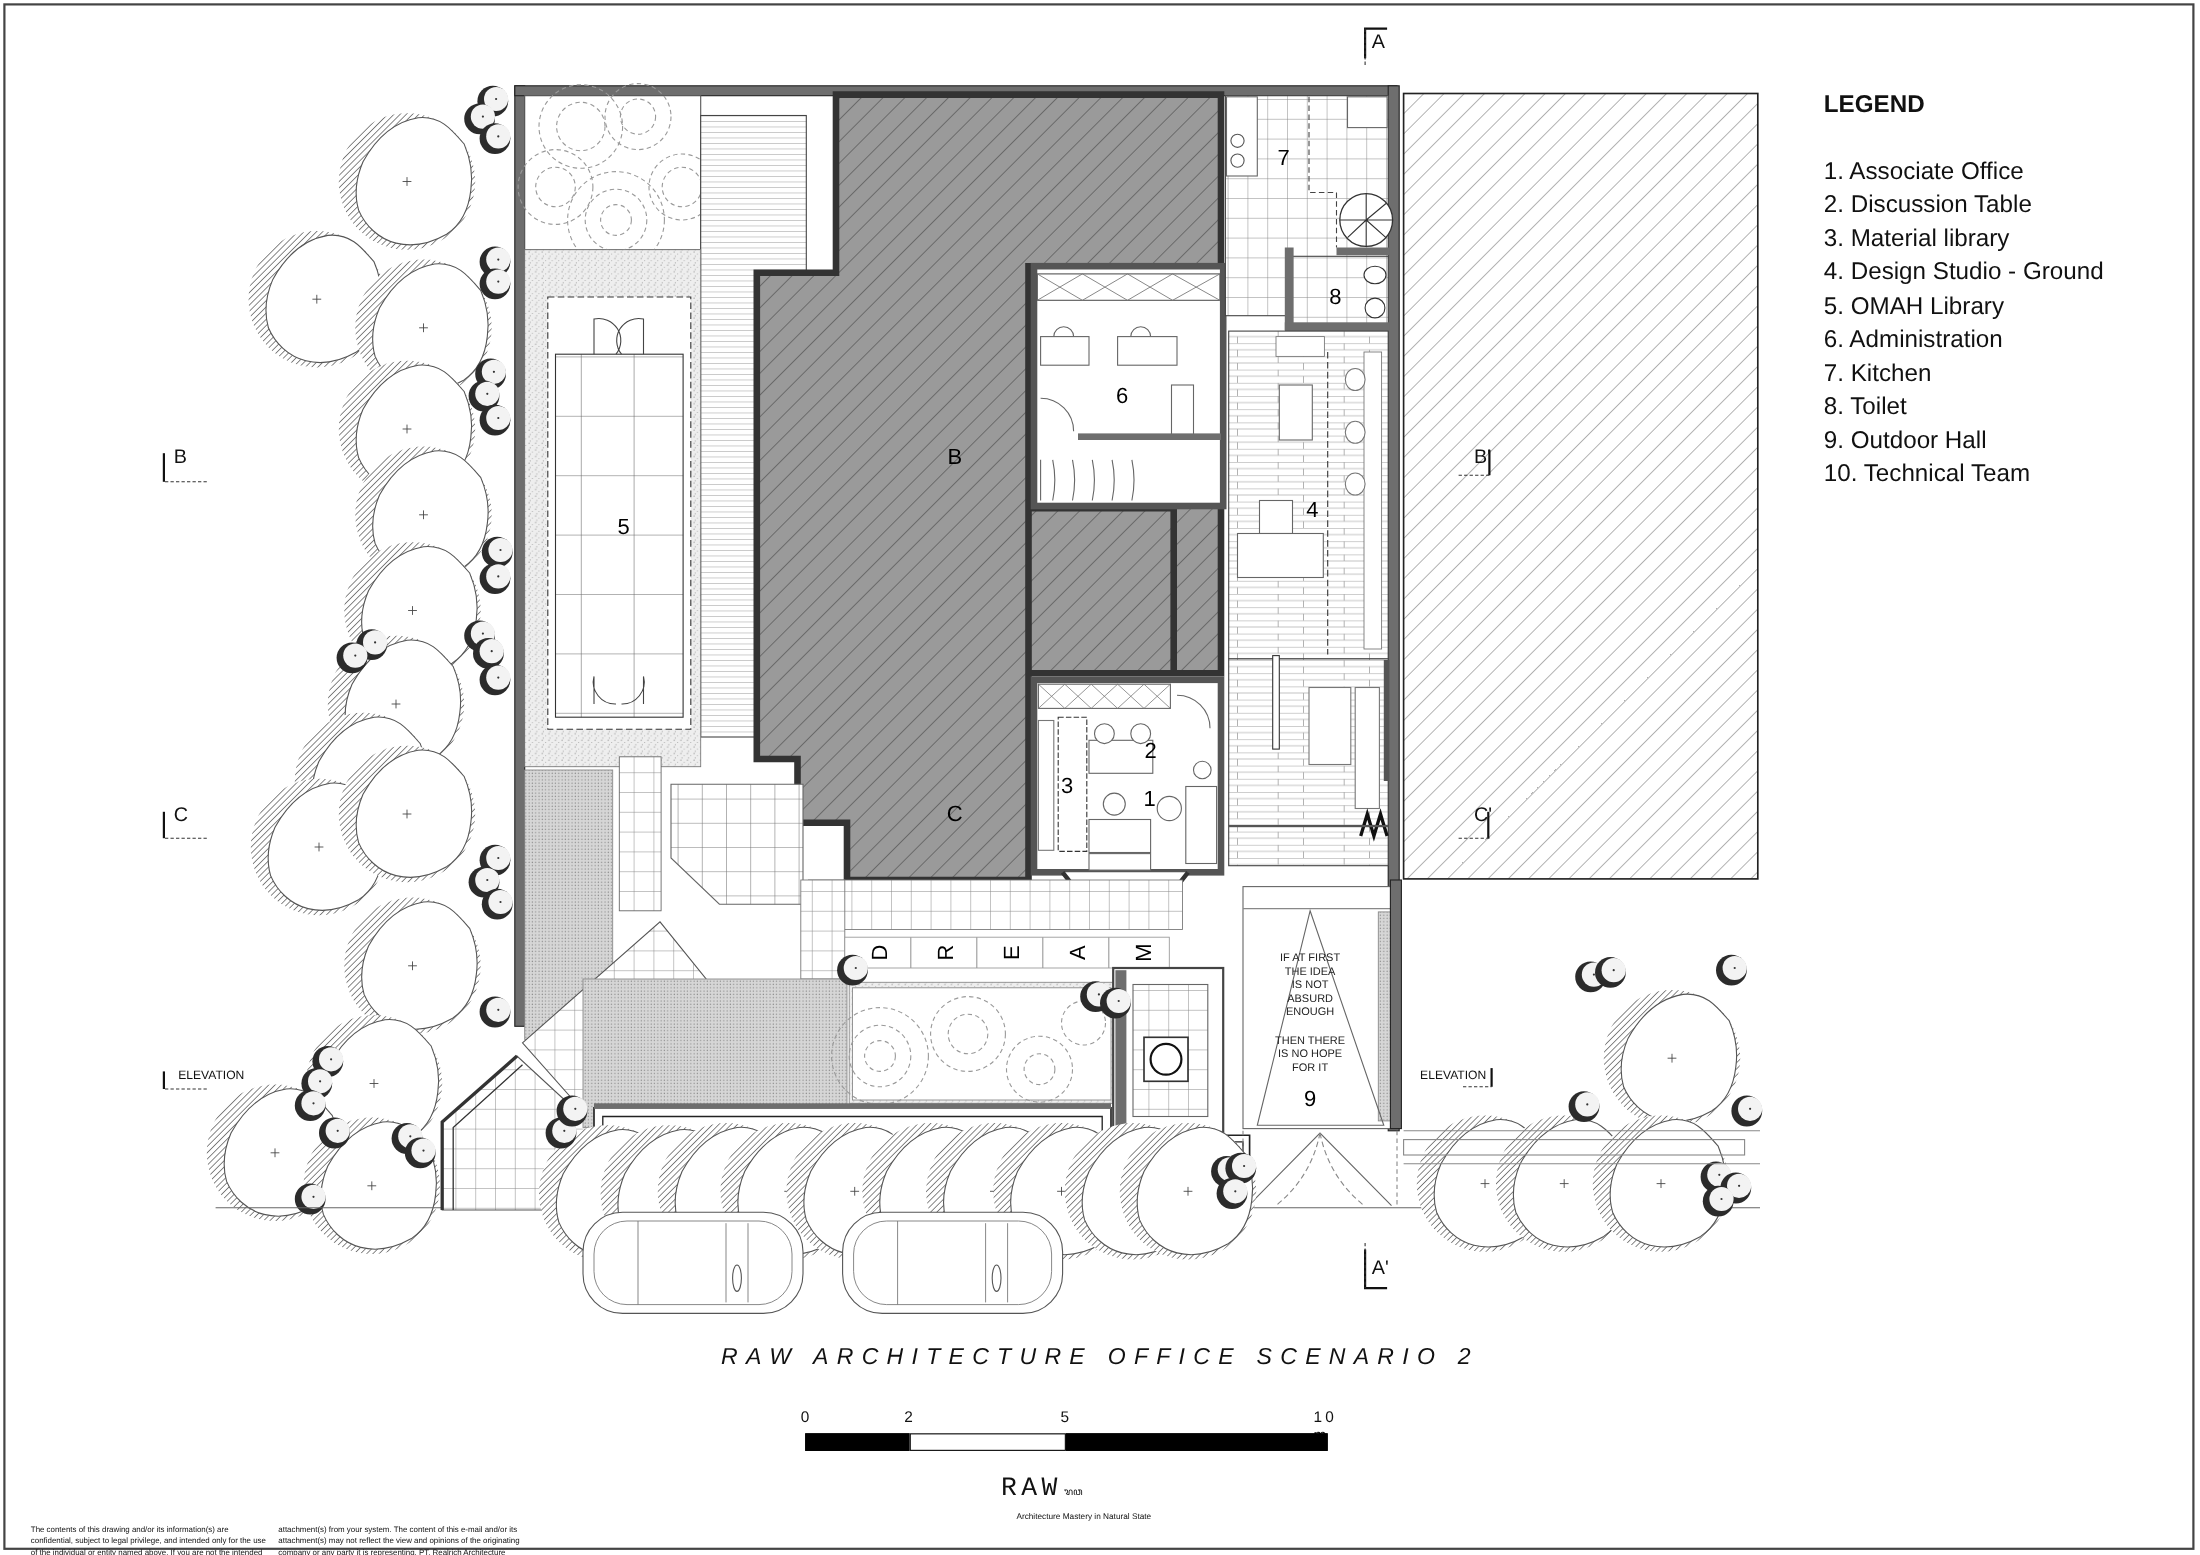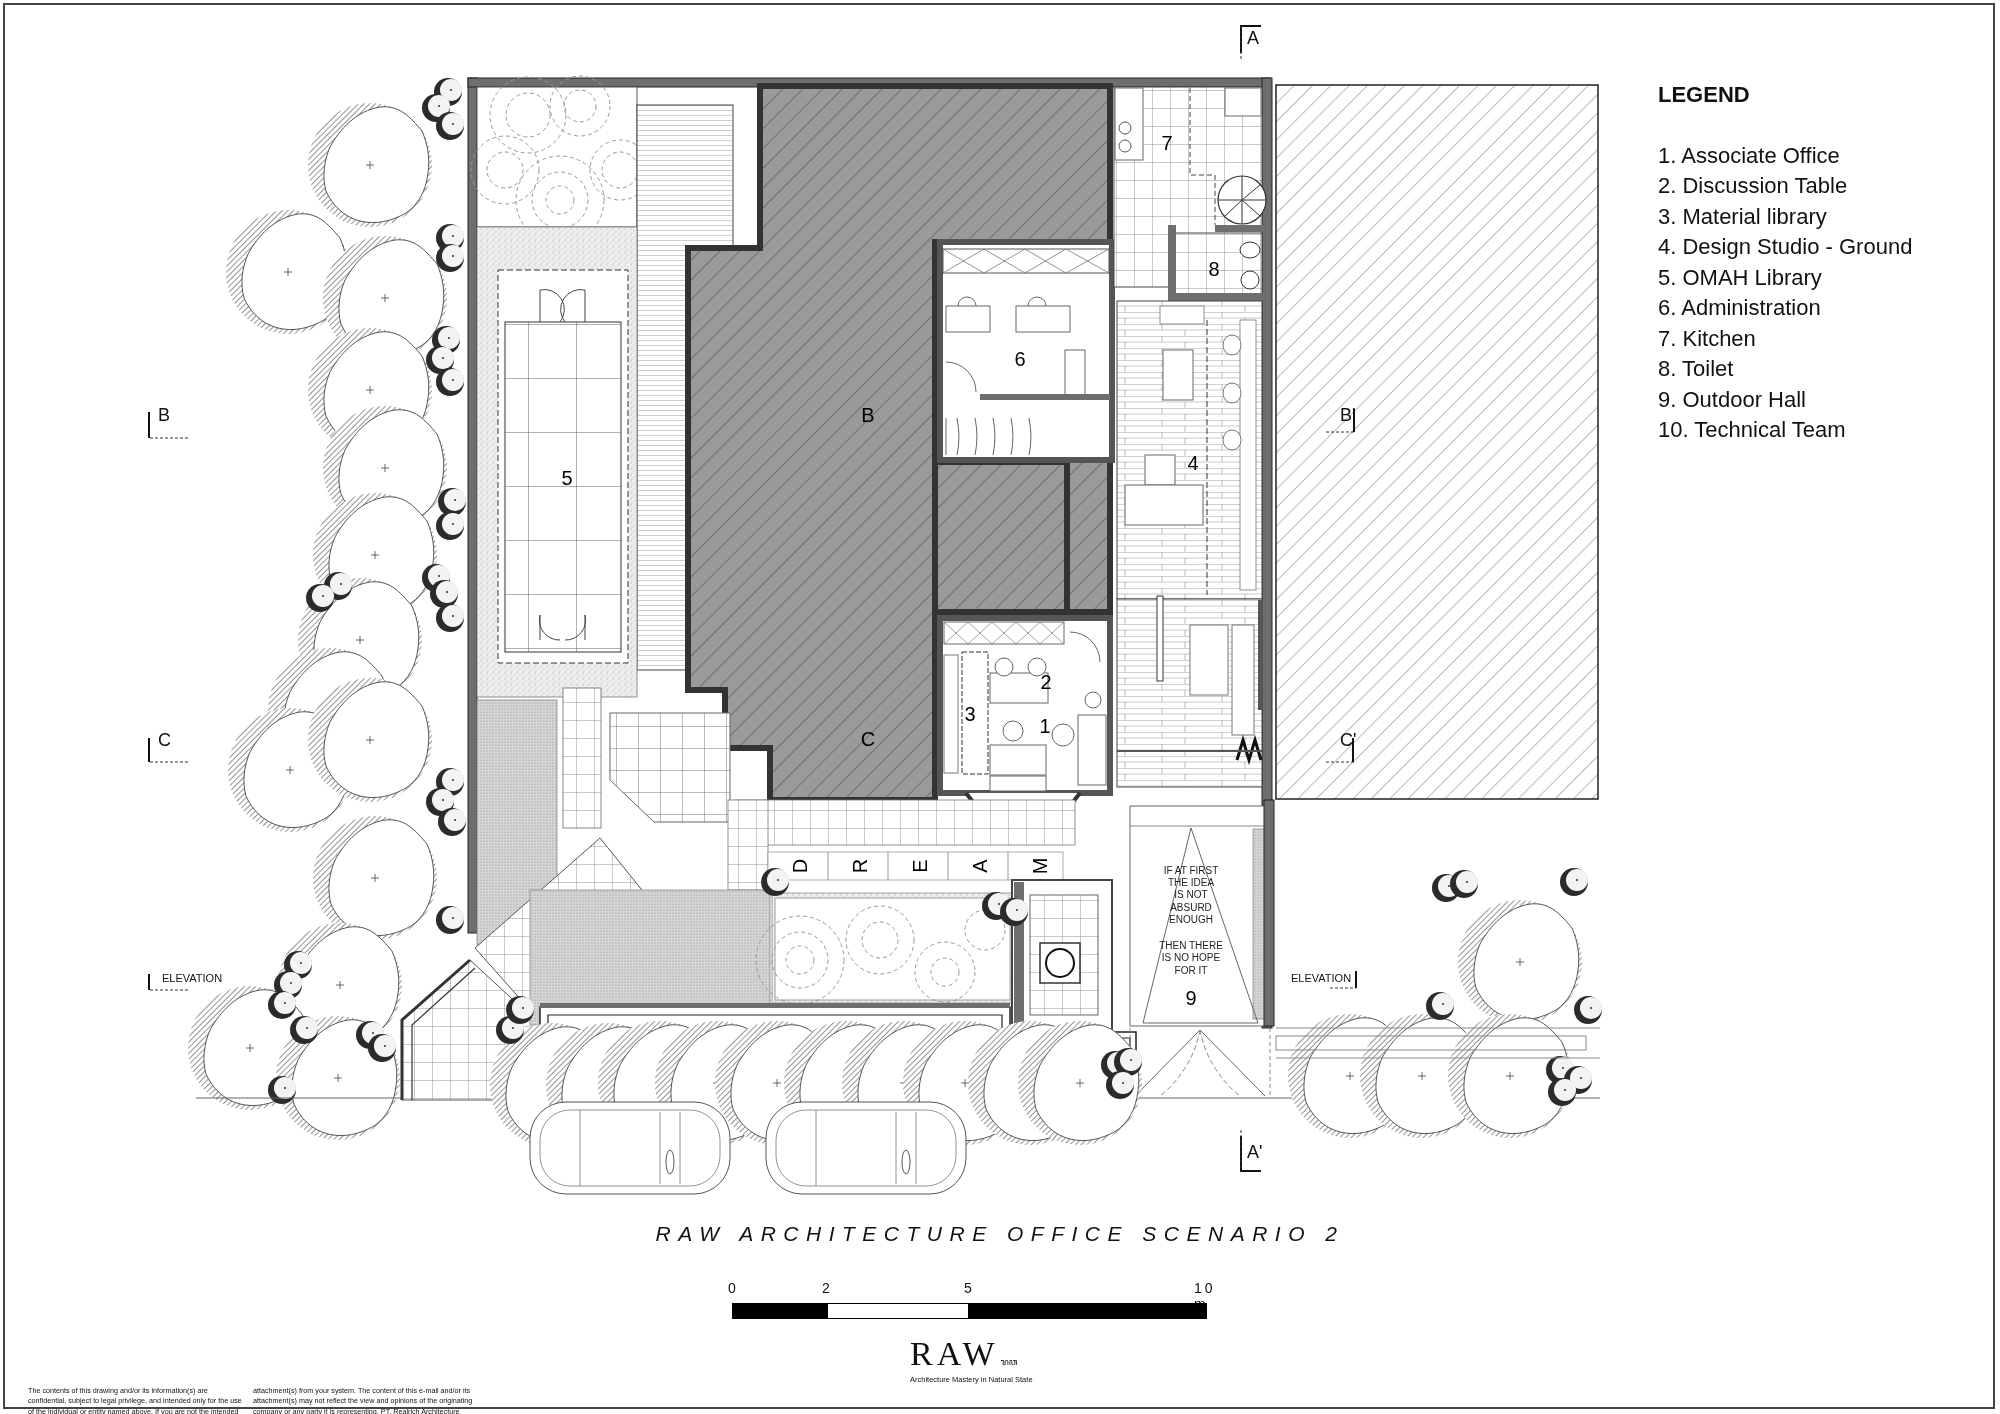--- a/index.html
+++ b/index.html
@@ -9,23 +9,23 @@
   .legend{position:absolute;left:1658px;top:80px;font-size:22px;line-height:30.5px;}
   .legend .lg-title{margin-bottom:30px;font-weight:bold;}
   .legend .lg-item{white-space:nowrap;}
   .title-block{position:absolute;left:600px;top:1222px;width:800px;text-align:center;}
   .main-title{font-size:21px;letter-spacing:7.5px;font-style:italic;}
   .sub-title{font-size:14px;letter-spacing:5px;margin-top:4px;}
   .scale{position:absolute;left:732px;top:1280px;width:500px;height:50px;}
   .scale .tick{position:absolute;top:0;font-size:14px;letter-spacing:3px;}
   .scale .bar{position:absolute;top:23px;height:16px;border:1px solid #000;box-sizing:border-box;}
   .logo{position:absolute;left:910px;top:1336px;width:200px;text-align:left;}
-  .logo .raw{font-size:34px;letter-spacing:4px;font-family:Liberation Serif, serif;line-height:36px;}
+  .logo .raw{font-size:24px;letter-spacing:4px;font-family:Liberation Mono, monospace;line-height:36px;}
   .logo .raw-script{font-size:9px;margin-left:2px;}
-  .logo .tagline{font-size:7.5px;margin-top:2px;}
+  .logo .tagline{font-size:7.5px;margin-top:2px;margin-left:14px;}
   .disclaimer{position:absolute;top:1376px;font-size:7.2px;line-height:10.4px;width:220px;margin-top:10px;}
   .disc-left{left:28px;}
   .disc-right{left:253px;}
   .sec-label{position:absolute;font-size:18px;}
   .elev-label{position:absolute;font-size:11px;}
 </style>
 </head>
 <body>
 
 <div class="frame"></div>

